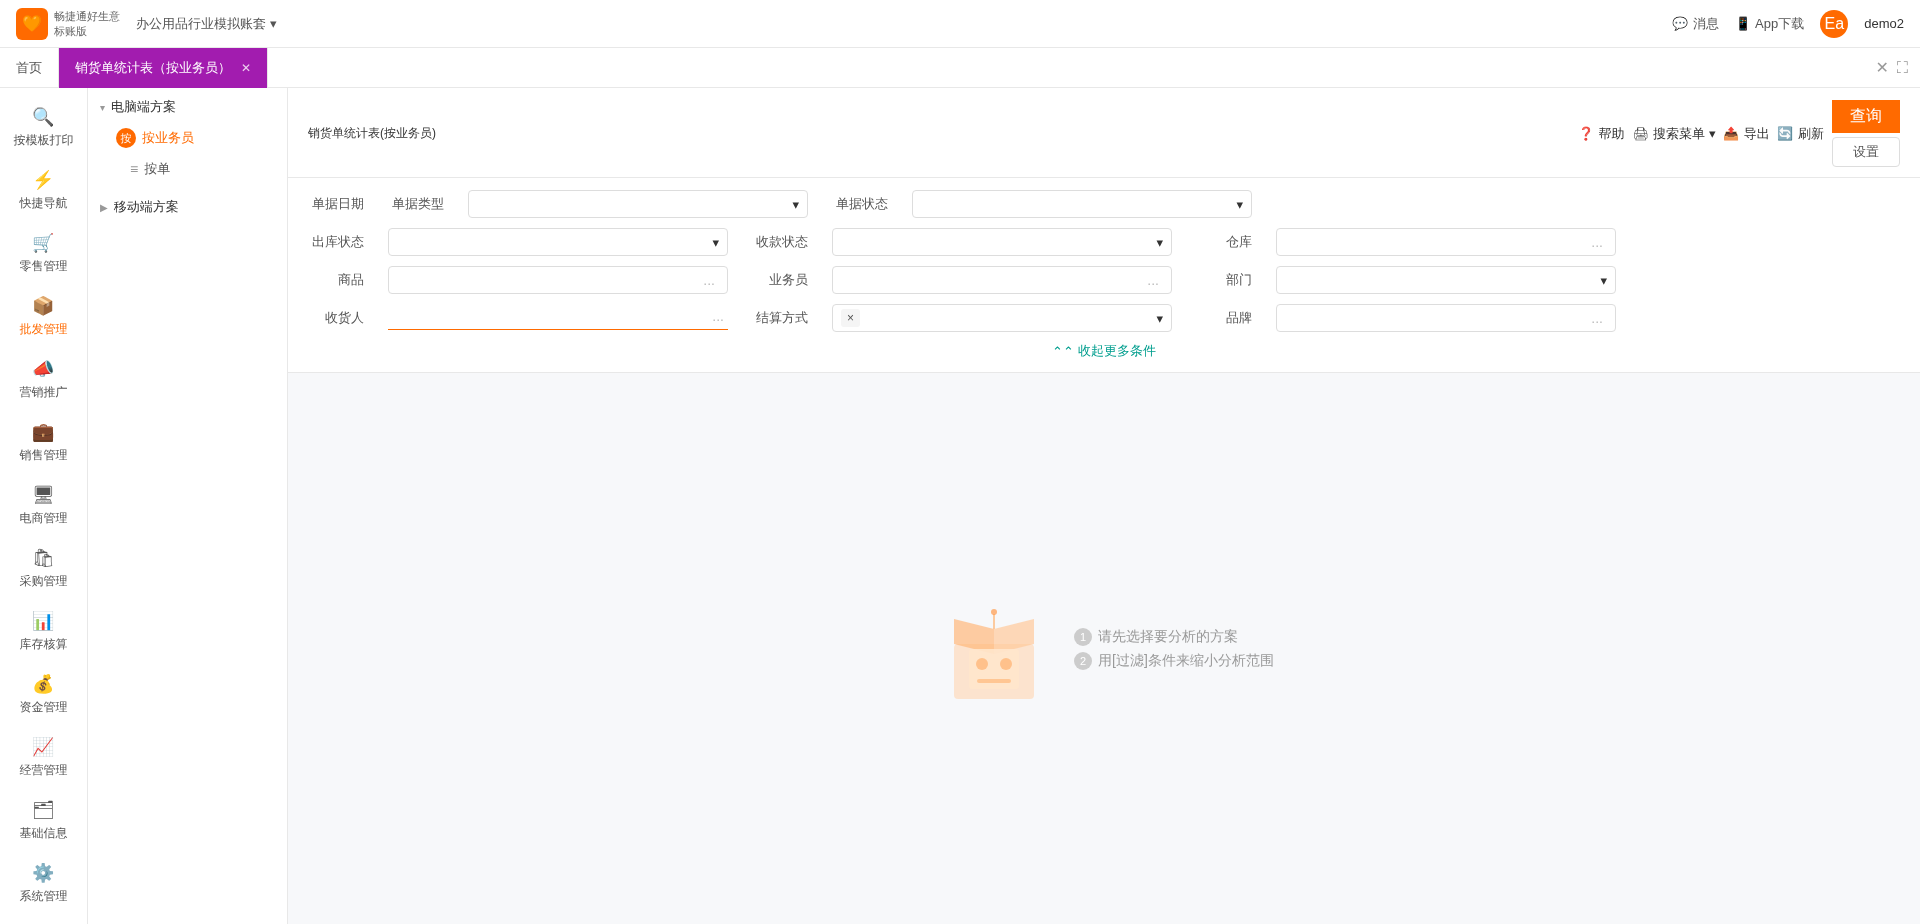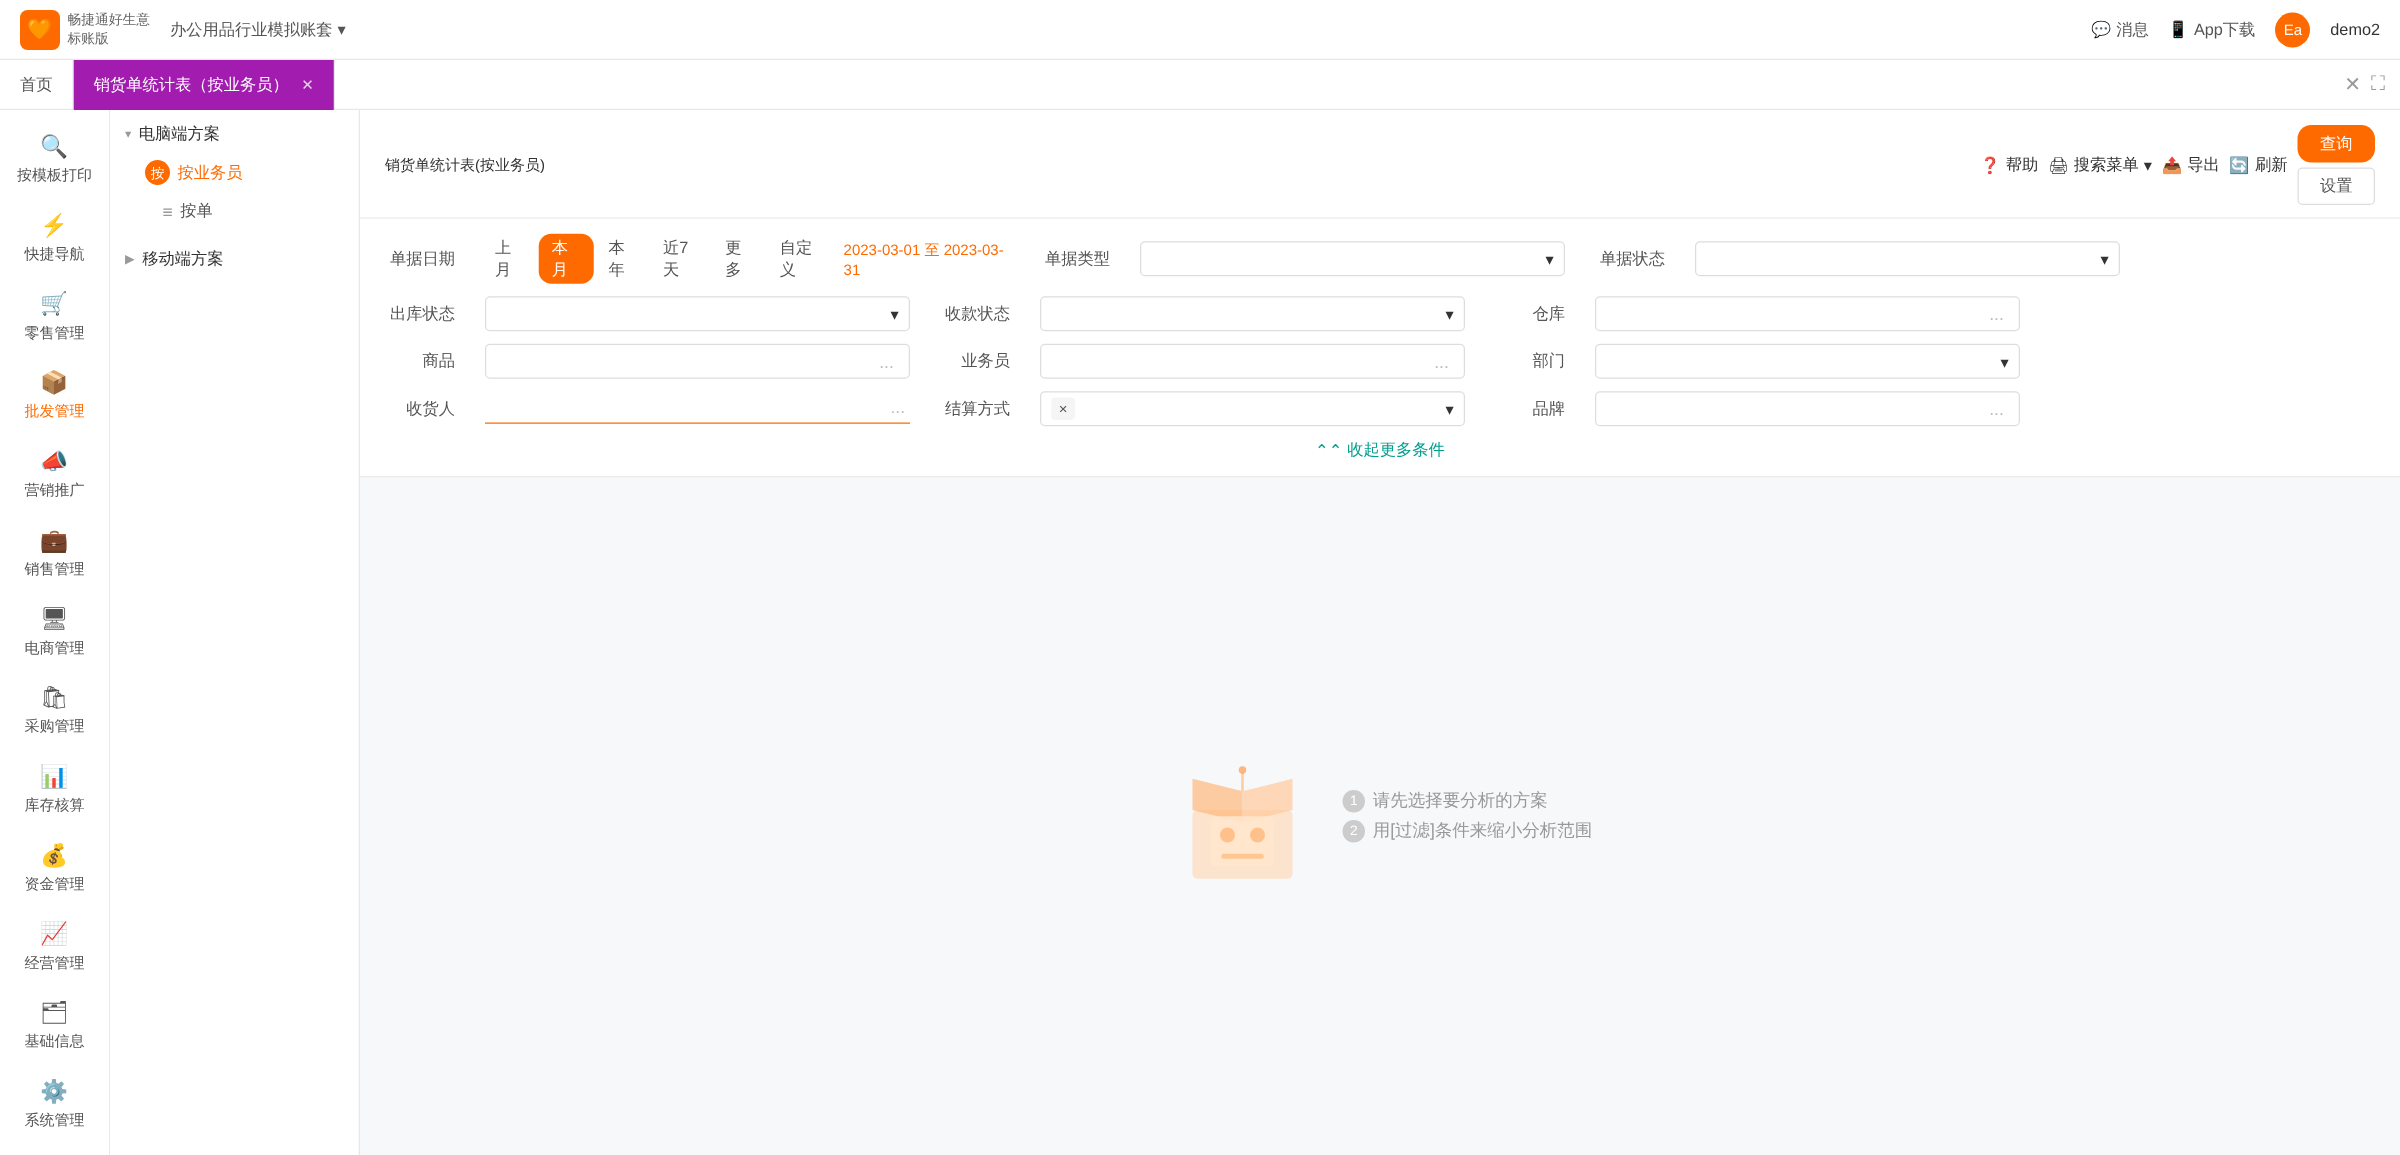--- a/index.html
+++ b/index.html
@@ -7,21 +7,21 @@
 
     
     .top-header { height: 48px; background: #fff; display: flex; align-items: center; justify-content: space-between; padding: 0 16px; border-bottom: 1px solid #e8e8e8; flex-shrink: 0; }
     .top-header-left { display: flex; align-items: center; gap: 8px; }
     .logo-area { display: flex; align-items: center; gap: 6px; }
     .logo-icon { width: 32px; height: 32px; background: #ff6a00; border-radius: 6px; display: flex; align-items: center; justify-content: center; color: #fff; font-size: 16px; }
     .logo-text { font-size: 11px; color: #666; line-height: 1.3; }
     .dropdown-trigger { display: flex; align-items: center; gap: 4px; color: #555; font-size: 13px; cursor: pointer; padding: 4px 8px; border-radius: 4px; }
     .top-header-right { display: flex; align-items: center; gap: 16px; }
     .header-action { display: flex; align-items: center; gap: 4px; color: #555; font-size: 13px; cursor: pointer; }
-    .avatar { width: 28px; height: 28px; border-radius: 50%; background: #ff6a00; display: flex; align-items: center; justify-content: center; color: #fff; font-size: 12px; overflow: hidden; }
+    .avatar { width: 28px; height: 28px; border-radius: 50%; background: #ff6a00; display: flex; align-items: center; justify-content: center; color: #fff; font-size: 16px; overflow: hidden; }
 
     
     .tab-bar { height: 40px; background: #fff; display: flex; align-items: center; padding: 0 0; border-bottom: 1px solid #e8e8e8; flex-shrink: 0; }
     .tab-item { height: 40px; display: flex; align-items: center; gap: 6px; padding: 0 16px; cursor: pointer; font-size: 13px; color: #555; border-right: 1px solid #e8e8e8; position: relative; }
     .tab-item.active { background: #a21caf; color: #fff; }
     .tab-item.home { color: #555; }
     .tab-close { font-size: 12px; color: rgba(255,255,255,0.8); cursor: pointer; margin-left: 4px; }
     .tab-expand { margin-left: auto; padding: 0 12px; color: #999; font-size: 16px; cursor: pointer; display: flex; align-items: center; gap: 8px; }
 
     
@@ -48,21 +48,21 @@
     .scheme-sub-sub-item { display: flex; align-items: center; gap: 6px; padding: 6px 12px 6px 42px; cursor: pointer; font-size: 13px; color: #555; }
     .scheme-circle { width: 20px; height: 20px; border-radius: 50%; background: #ff6a00; display: flex; align-items: center; justify-content: center; color: #fff; font-size: 11px; flex-shrink: 0; }
     .chevron { font-size: 10px; color: #999; }
 
     
     .main-content { flex: 1; display: flex; flex-direction: column; overflow: hidden; background: #f7f8fa; }
     .page-header { background: #fff; padding: 12px 20px 0; border-bottom: 1px solid #e8e8e8; flex-shrink: 0; }
     .page-title-row { display: flex; align-items: center; justify-content: space-between; padding-bottom: 10px; }
     .page-title { font-size: 12px; font-weight: 500; color: #333; }
     .page-action { display: flex; align-items: center; gap: 4px; cursor: pointer; }
-    .btn-primary { background: #ff6a00; color: #fff; border: none; padding: 6px 18px; border-radius: 11px; cursor: pointer; font-size: 13px; }
+    .btn-primary { background: #ff6a00; color: #fff; border: none; padding: 6px 18px; border-radius: 0; cursor: pointer; font-size: 16px; }
     .btn-secondary { background: #fff; color: #555; border: 1px solid #ddd; padding: 5px 16px; border-radius: 4px; cursor: pointer; font-size: 13px; }
 
     
     .filter-area { background: #fff; padding: 12px 20px; border-bottom: 1px solid #e8e8e8; flex-shrink: 0; }
     .filter-row { display: flex; align-items: center; gap: 24px; margin-bottom: 10px; }
     .filter-row:last-child { margin-bottom: 0; }
     .filter-label { font-size: 13px; color: #555; min-width: 56px; text-align: right; flex-shrink: 0; }
     .filter-control { flex: 1; max-width: 340px; }
     .filter-input { width: 100%; border: none; border-bottom: 1px solid #ff6a00; padding: 4px 0; font-size: 13px; outline: none; background: transparent; }
     .filter-select { width: 100%; border: 1px solid #ddd; border-radius: 4px; padding: 4px 8px; font-size: 13px; background: #fff; display: flex; align-items: center; justify-content: space-between; cursor: pointer; min-height: 28px; }
@@ -243,31 +243,20 @@
               <button class="btn-secondary">设置</button>
             </div>
           </div>
         </div>
       </div>
 
       <div class="filter-area">
 
         <div class="filter-row">
           <span class="filter-label">单据日期</span>
-          <div style="flex:1;display:flex;align-items:center;gap:4px;max-width:420px;">
-            <div class="date-filters">
-              <span class="date-filter-btn">上月</span>
-              <span class="date-filter-btn active">本月</span>
-              <span class="date-filter-btn">本年</span>
-              <span class="date-filter-btn">近7天</span>
-              <span class="date-filter-btn">更多</span>
-              <span class="date-filter-btn">自定义</span>
-            </div>
-            <span class="date-range">2023-03-01 至 2023-03-31</span>
-          </div>
           <span class="filter-label">单据类型</span>
           <div class="filter-select filter-control">
             <span></span>
             <span>▾</span>
           </div>
           <span class="filter-label">单据状态</span>
           <div class="filter-select filter-control">
             <span></span>
             <span>▾</span>
           </div>

